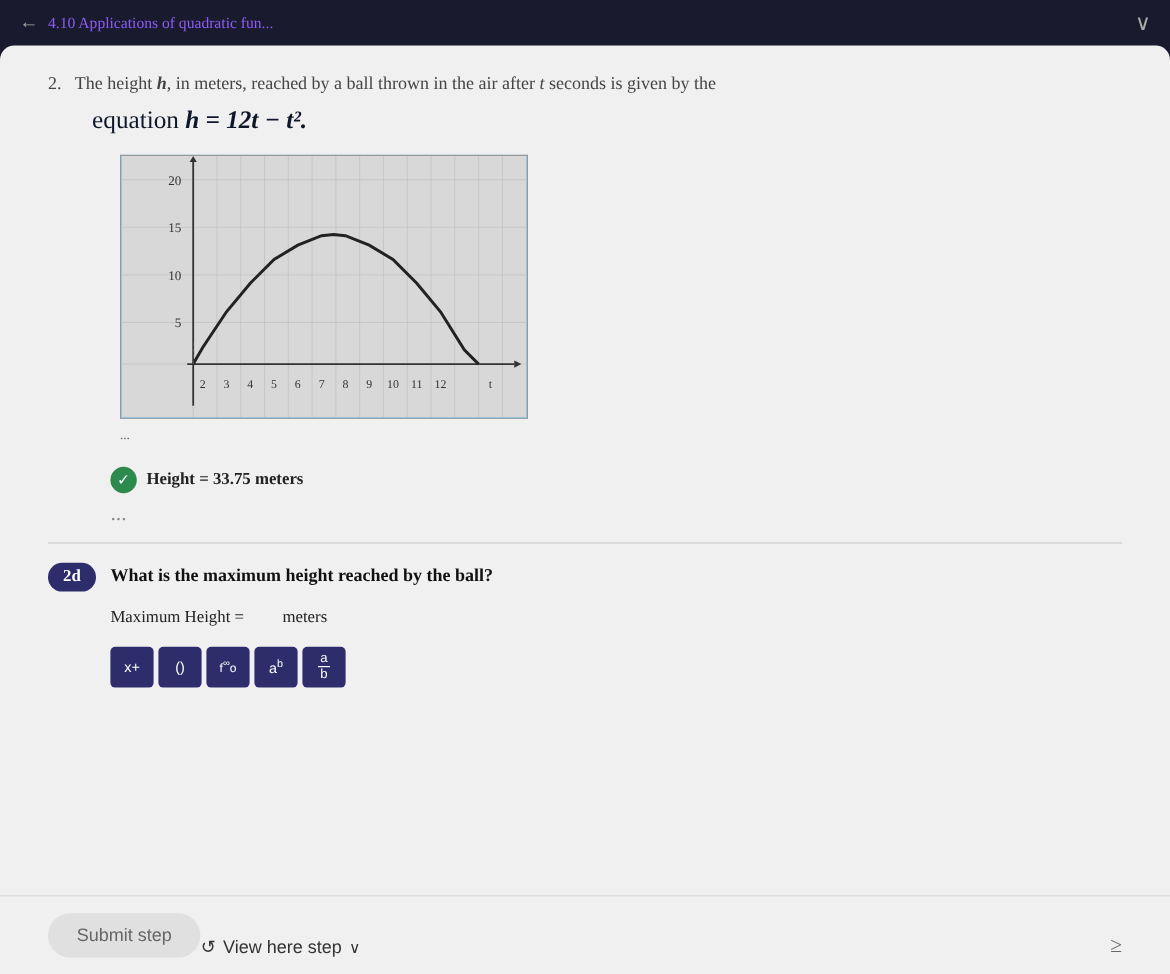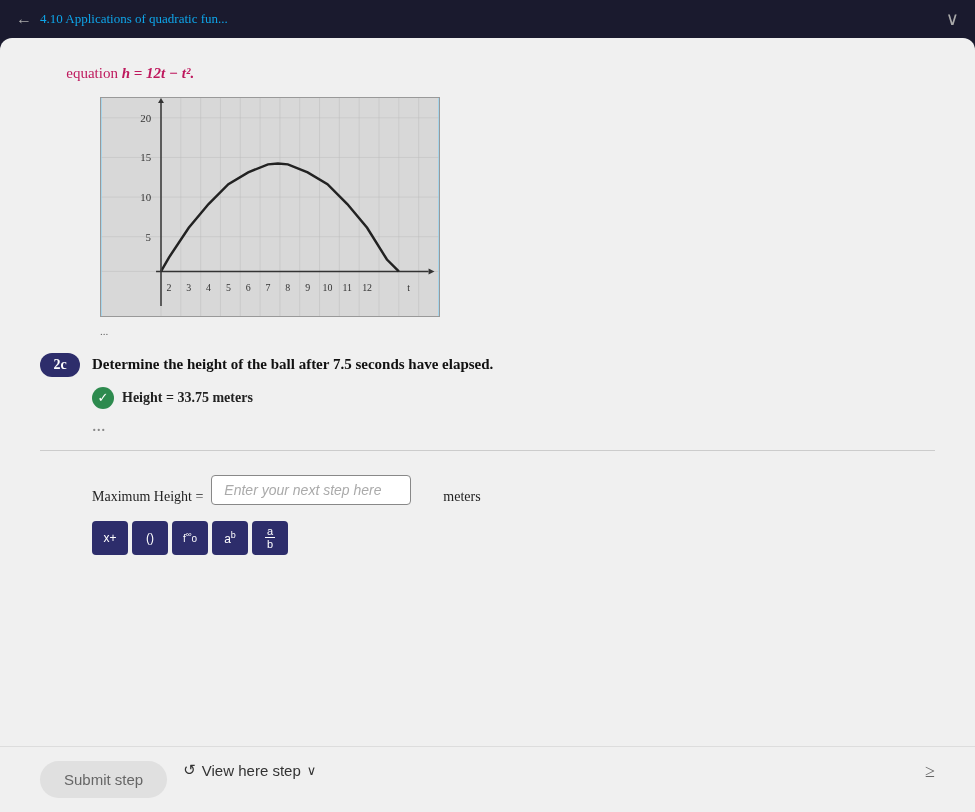--- a/index.html
+++ b/index.html
@@ -32,21 +32,21 @@
       gap: 8px;
     }
 
     .top-bar-back {
       color: #aaa;
       font-size: 16px;
       cursor: pointer;
     }
 
     .top-bar-title {
-      color: #0ea5e9;
+      color: #8b5cf6;
       font-size: 13px;
     }
 
     .top-bar-right {
       color: #aaa;
       font-size: 18px;
       cursor: pointer;
     }
 
     .main-content {
@@ -58,22 +58,22 @@
       position: relative;
     }
 
     .question-number {
       font-size: 15px;
       color: #444;
       margin-bottom: 6px;
     }
 
     .question-text {
-      font-size: 15px;
-      color: #be185d;
+      font-size: 21px;
+      color: #0f172a;
       line-height: 1.5;
       margin-bottom: 8px;
     }
 
     .graph-container {
       margin: 12px 0 8px 60px;
       background: #7dd3fc;
       border: 1px solid #999;
       width: 340px;
       height: 220px;
@@ -160,21 +160,21 @@
 
     .divider-line {
       border: none;
       border-top: 1px solid #ccc;
       margin: 14px 0;
     }
 
     .input-row {
       margin-left: 52px;
       display: flex;
-      align-items: flex-end;
+      align-items: flex-start;
       gap: 8px;
       margin-top: 8px;
     }
 
     .input-label {
       font-size: 14px;
       color: #222;
     }
 
     .answer-input {
@@ -223,22 +223,21 @@
     }
 
     .toolbar-btn .btn-text {
       font-size: 12px;
     }
 
     .bottom-bar {
       background: #f0f0f0;
       padding: 14px 40px;
       display: flex;
-      align-items: flex-start;
-      gap: 16px;
+      align-items: flex-end;
       border-top: 1px solid #ddd;
     }
 
     .submit-btn {
       background: #e0e0e0;
       color: #666;
       border: none;
       border-radius: 20px;
       padding: 10px 24px;
       font-size: 15px;
@@ -287,20 +286,27 @@
 <div class="top-bar">
   <div class="top-bar-left">
     <span class="top-bar-back">←</span>
     <span class="top-bar-title">4.10 Applications of quadratic fun...</span>
   </div>
   <span class="top-bar-right">∨</span>
 </div>
 
 <div class="main-content">
 
+  <div class="question-number">
+    <span>2.</span>
+    &nbsp;
+    <span>
+      <span>The height </span><strong><em>h</em></strong><span>, in meters, reached by a ball thrown in the air after </span><em>t</em><span> seconds is given by the</span>
+    </span>
+  </div>
   <div class="question-text">
     &nbsp;&nbsp;&nbsp;&nbsp;&nbsp;&nbsp;
     <span>equation </span>
     <strong><em>h = 12t − t².</em></strong>
   </div>
 
   <div class="graph-container">
     <svg class="graph-svg" viewBox="0 0 340 220">
 
       <rect width="340" height="220" fill="#d8d8d8"></rect>
@@ -371,40 +377,39 @@
         L 300,175
       " fill="none" stroke="#222" stroke-width="2.5"></path>
 
       <line x1="60" y1="175" x2="60" y2="155" stroke="#555" stroke-width="1" stroke-dasharray="3,2"></line>
     </svg>
   </div>
 
   <div class="graph-dots">...</div>
 
   <div class="part-section">
-    <div class="part-header">
-      <span class="part-badge">2c</span>
-      <span class="part-question">Determine the height of the ball after 7.5 seconds have elapsed.</span>
-    </div>
     <div class="answer-row">
       <span class="check-icon">✓</span>
       <span class="answer-text">
         <span>Height = </span><span>33.75 meters</span>
       </span>
     </div>
     <div class="answer-dots">...</div>
   </div>
 
   <hr class="divider-line">
 
   <div class="part-section">
+    <div class="part-header">
+      <span class="part-badge">2d</span>
+      <span class="part-question">What is the maximum height reached by the ball?</span>
+    </div>
 
     <div class="input-row">
       <span class="input-label">Maximum Height =</span>
-      <input type="text" class="answer-input" placeholder="Enter your next step here" style="">
       <span class="input-unit">meters</span>
     </div>
 
     <div class="toolbar">
       <button class="toolbar-btn">
         <span class="btn-text">x+</span>
       </button>
       <button class="toolbar-btn">
         <span class="btn-text">()</span>
       </button>

